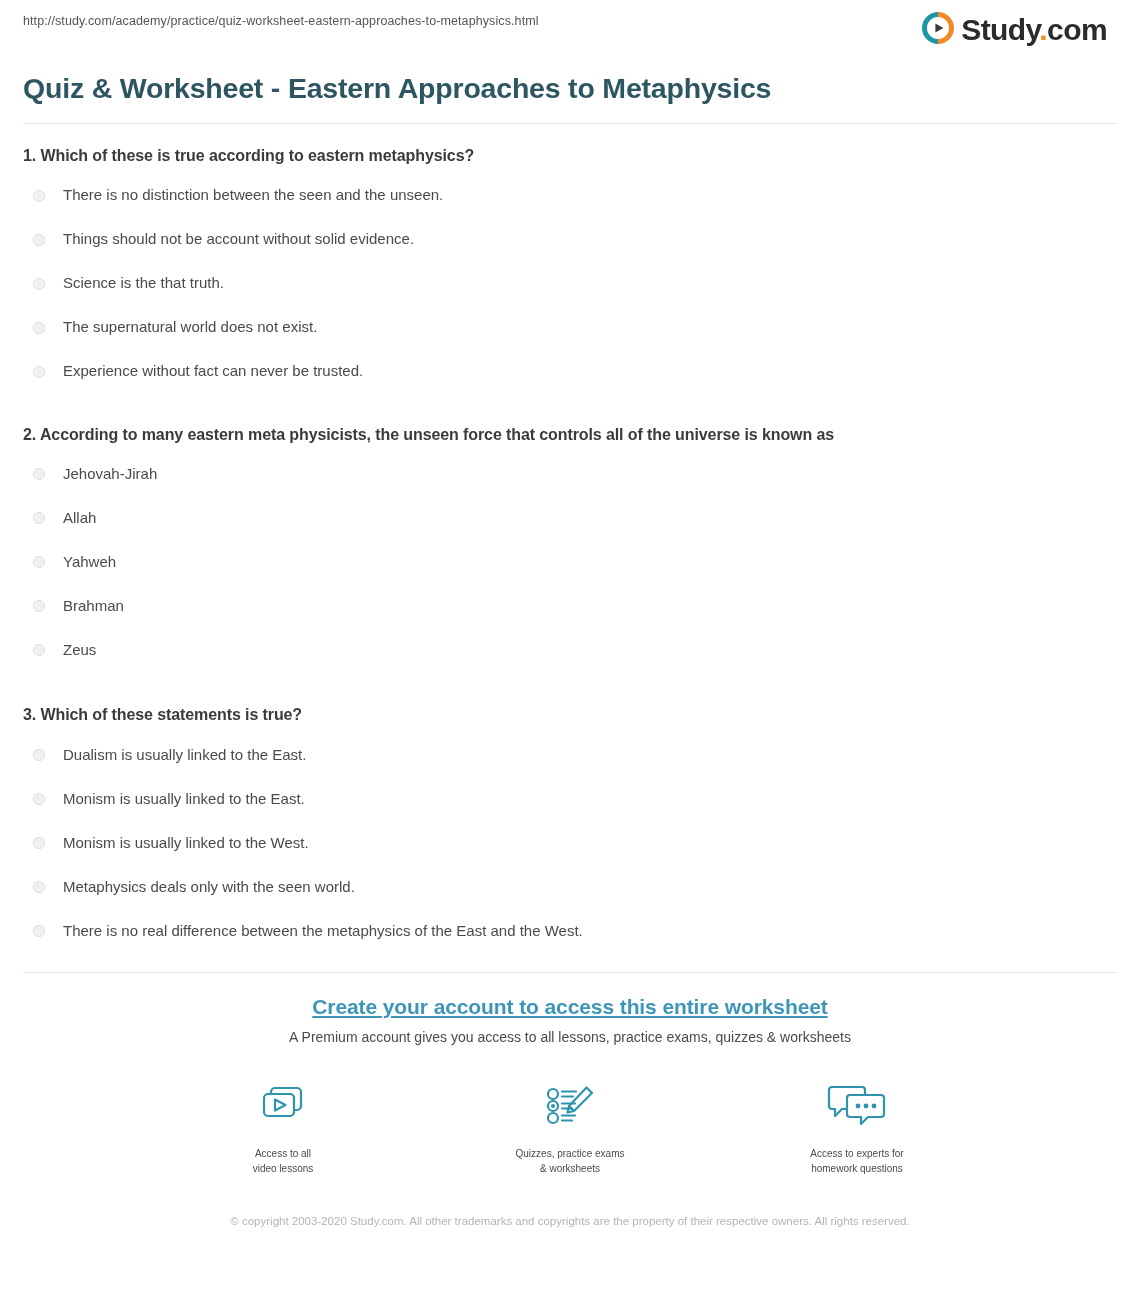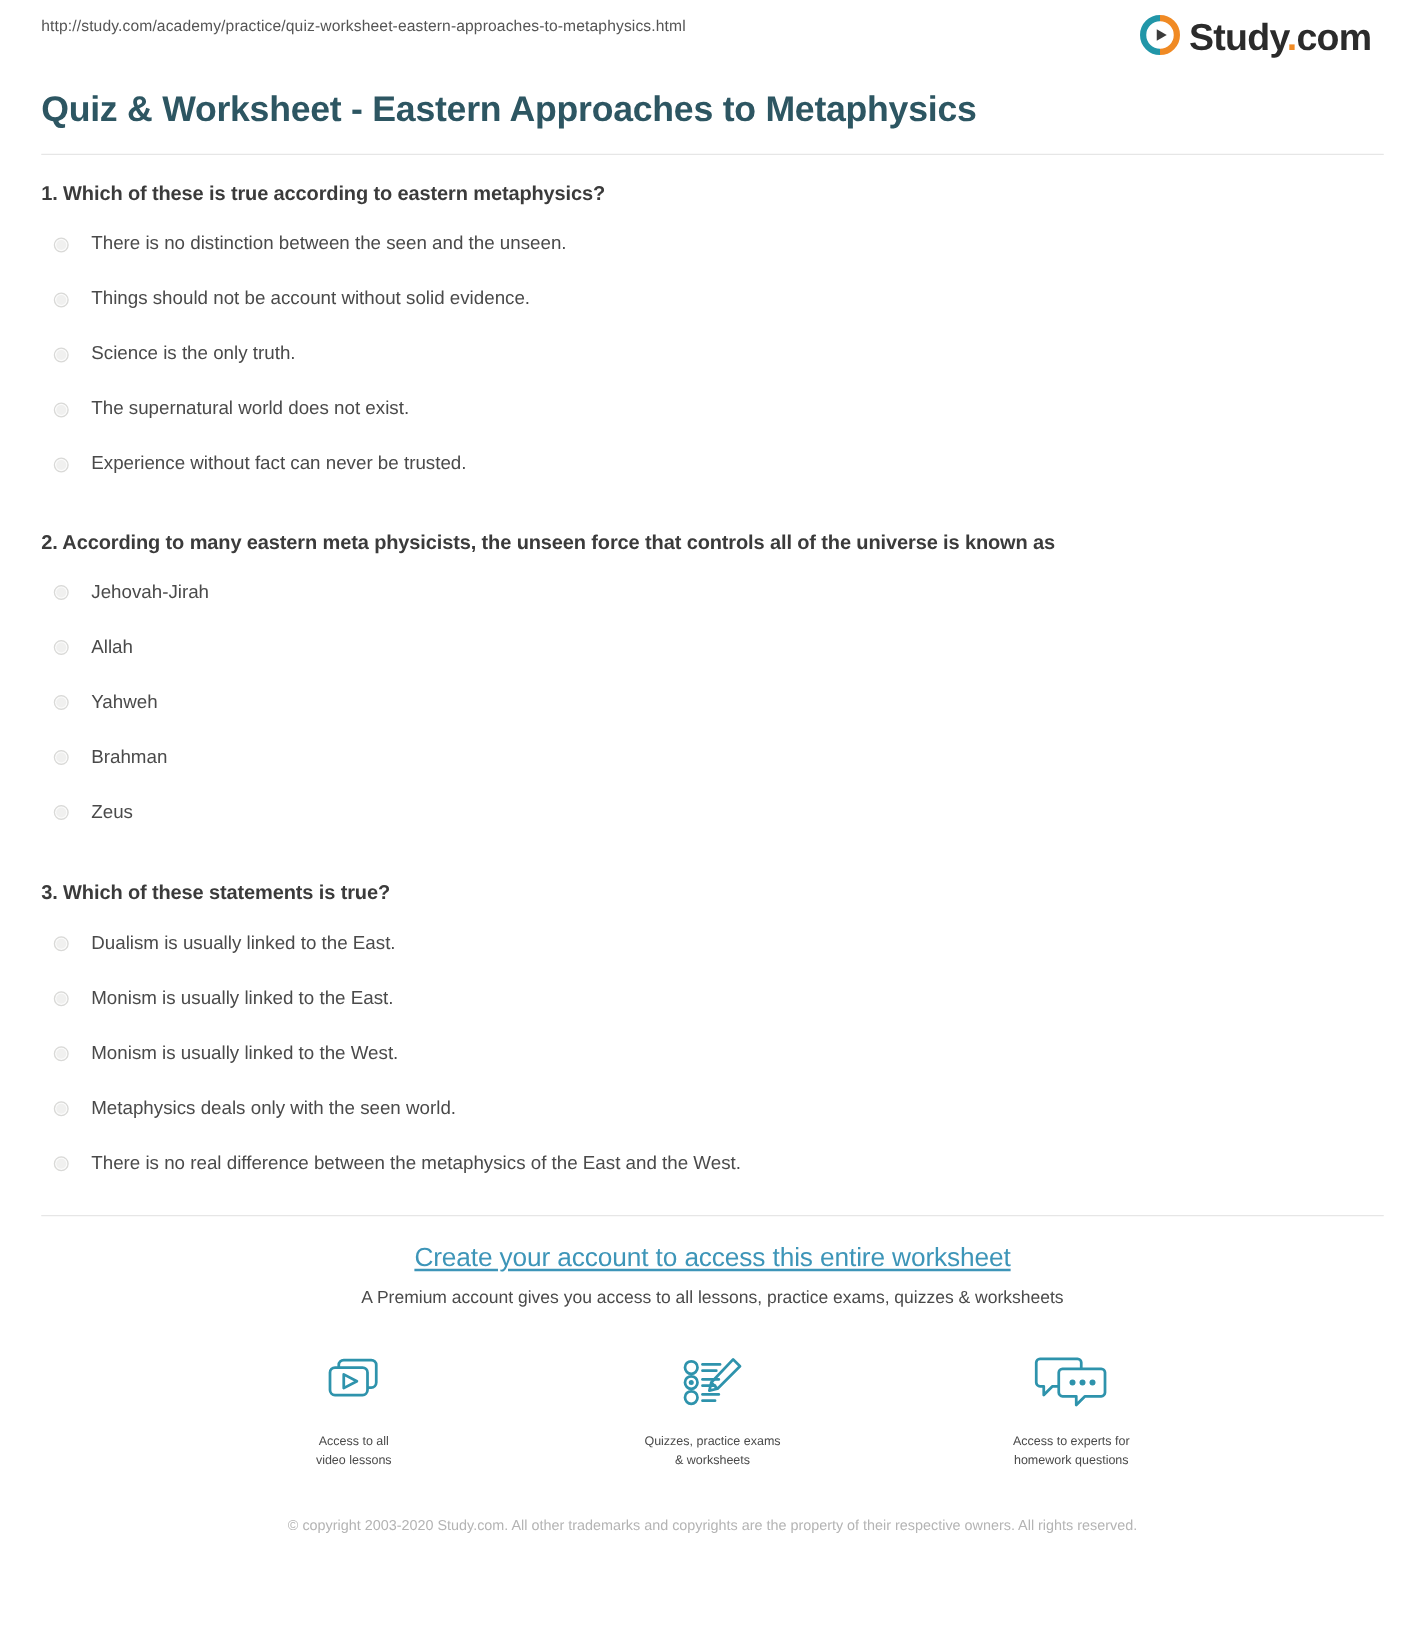--- a/index.html
+++ b/index.html
@@ -14,21 +14,21 @@
     font-family: "Liberation Sans", sans-serif;
     color: #444444;
     -webkit-font-smoothing: antialiased;
     position: relative;
     overflow: hidden;
   }
 
   .page {
     width: 1140px;
     height: 1301px;
-    padding: 0 33px;
+    padding: 0 23px;
     position: relative;
   }
 
   
   .header {
     height: 56px;
     display: flex;
     align-items: flex-start;
     justify-content: space-between;
     padding-top: 12px;
@@ -117,21 +117,21 @@
     border-top: 1px solid #e6e6e6;
     margin: 30px 0 0 0;
   }
   .cta {
     text-align: center;
     padding-top: 22px;
   }
   .cta-heading {
     font-size: 21px;
     color: #3d95b8;
-    font-weight: 400;
+    font-weight: 700;
     margin: 12px;
     letter-spacing: -0.1px;
   }
   .cta-sub {
     font-size: 14px;
     color: #4a4a4a;
     margin: 10px 0 0 0;
   }
   .features {
     display: flex;
@@ -197,21 +197,21 @@
       <div class="option">
         <span class="radio"></span>
         <span class="option-label">There is no distinction between the seen and the unseen.</span>
       </div>
       <div class="option">
         <span class="radio"></span>
         <span class="option-label">Things should not be account without solid evidence.</span>
       </div>
       <div class="option">
         <span class="radio"></span>
-        <span class="option-label">Science is the only truth.</span>
+        <span class="option-label">Science is the that truth.</span>
       </div>
       <div class="option">
         <span class="radio"></span>
         <span class="option-label">The supernatural world does not exist.</span>
       </div>
       <div class="option">
         <span class="radio"></span>
         <span class="option-label">Experience without fact can never be trusted.</span>
       </div>
     </div>

